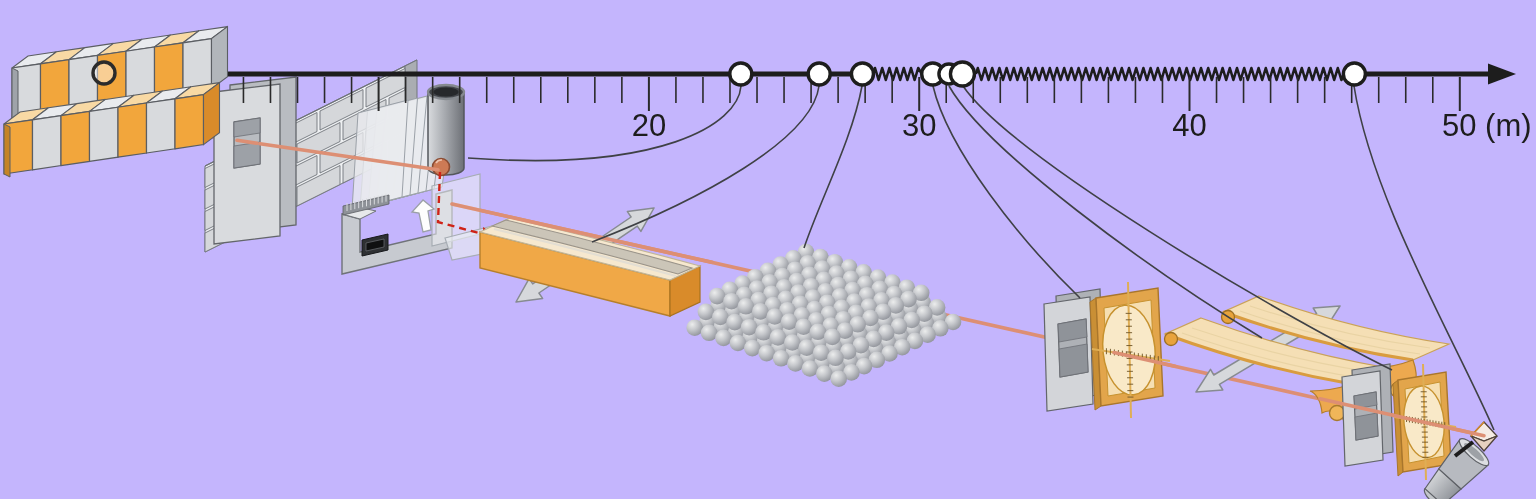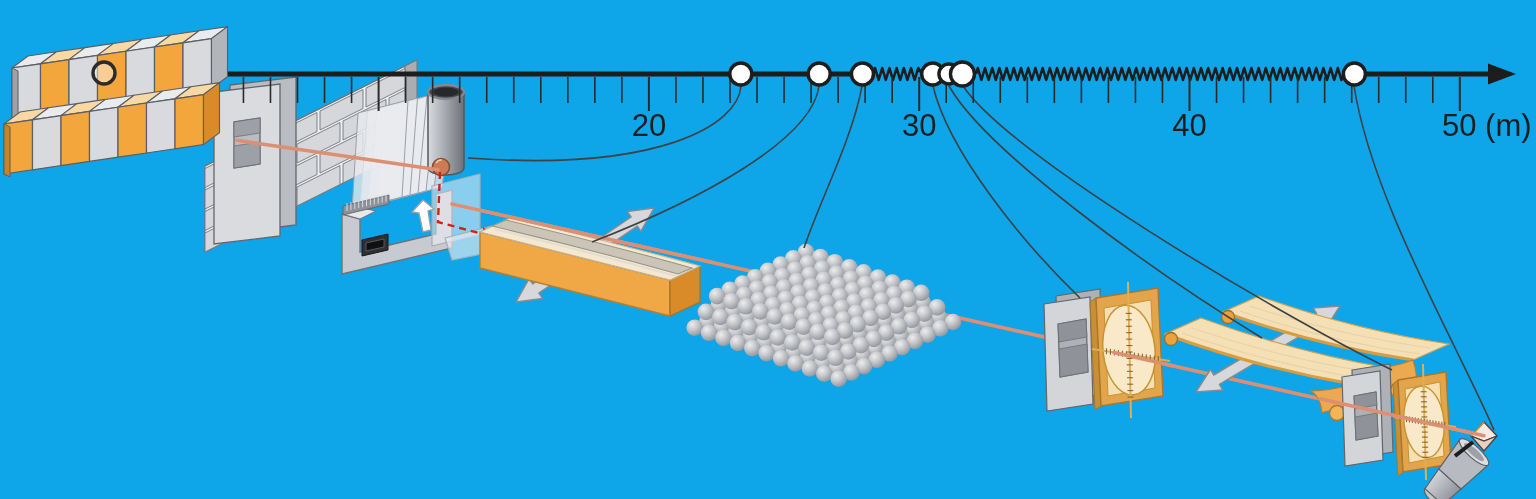--- a/index.html
+++ b/index.html
@@ -1,16 +1,16 @@
 <!DOCTYPE html>
 <html><head>
 <meta charset="utf-8">
 <style>
   html,body{margin:0;padding:0;background:#ffffff;}
-  #stage{position:relative;width:1536px;height:499px;background:#0ea5e9;overflow:hidden;
+  #stage{position:relative;width:1536px;height:499px;background:#c4b5fd;overflow:hidden;
          font-family:"Liberation Sans", sans-serif;}
   svg{position:absolute;left:0;top:0;}
   text.axis-label{font-family:"Liberation Sans", sans-serif;font-size:31px;fill:#1d1d1d;}
 </style>
 </head>
 <body>
 
 <div id="stage">
 <svg id="cv" width="1536" height="499" viewBox="0 0 1536 499" xmlns="http://www.w3.org/2000/svg">
   <defs>

